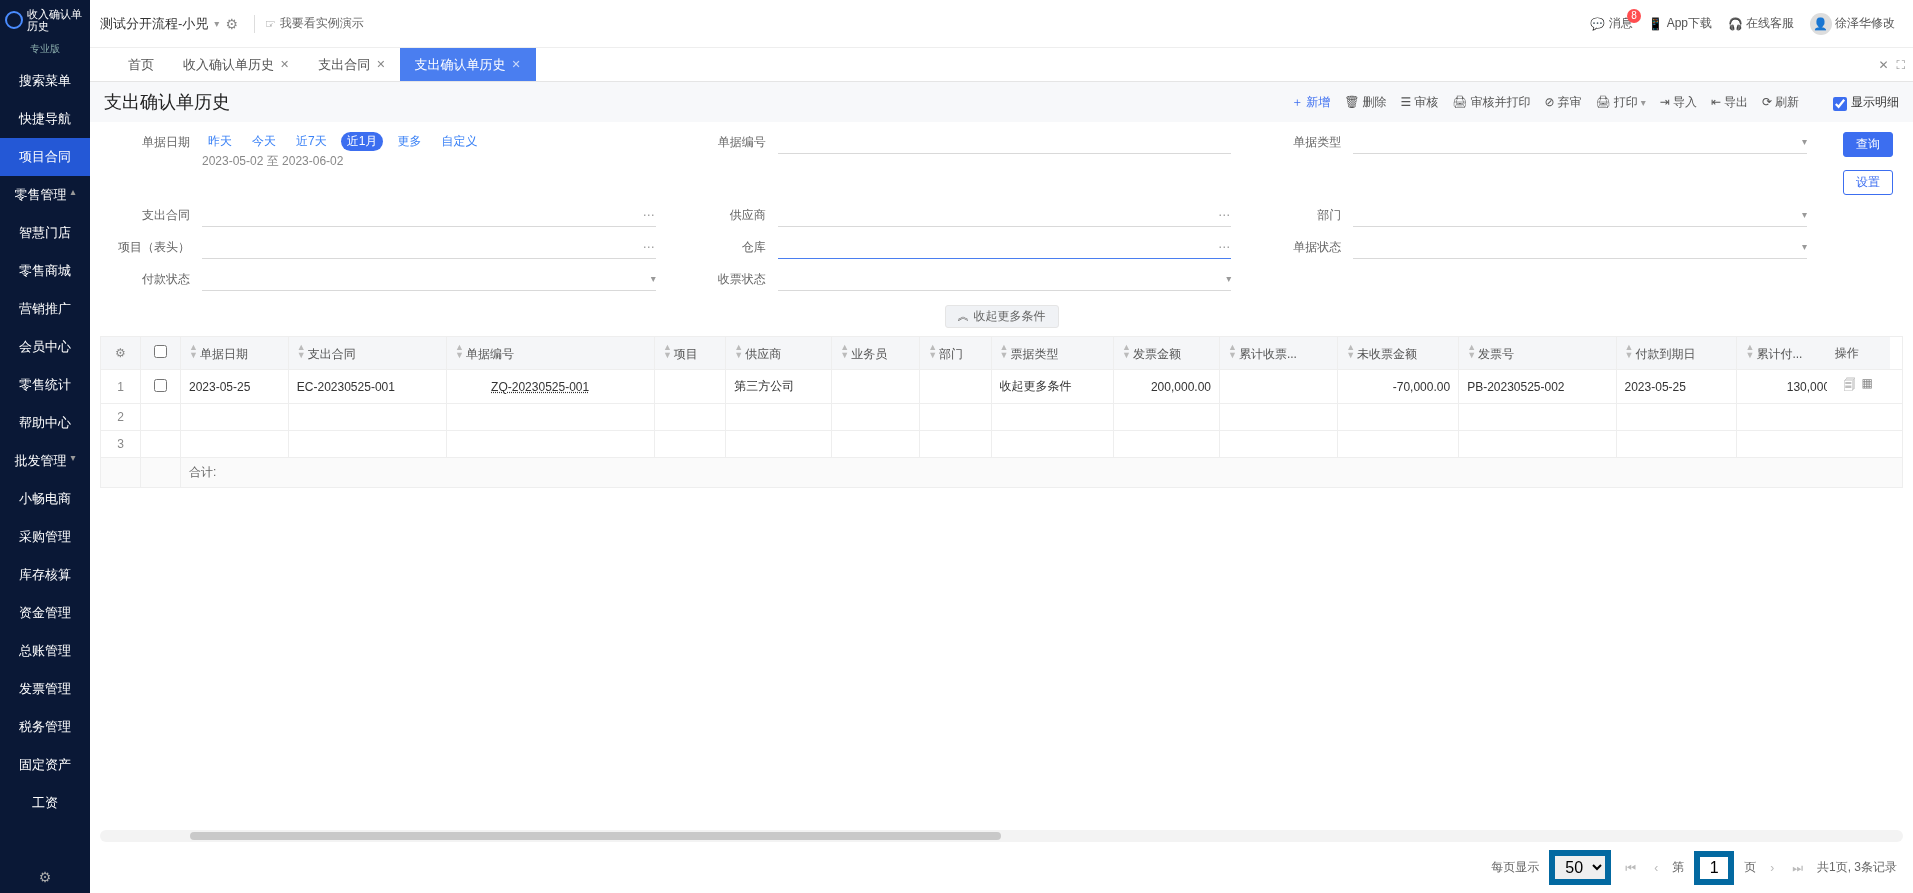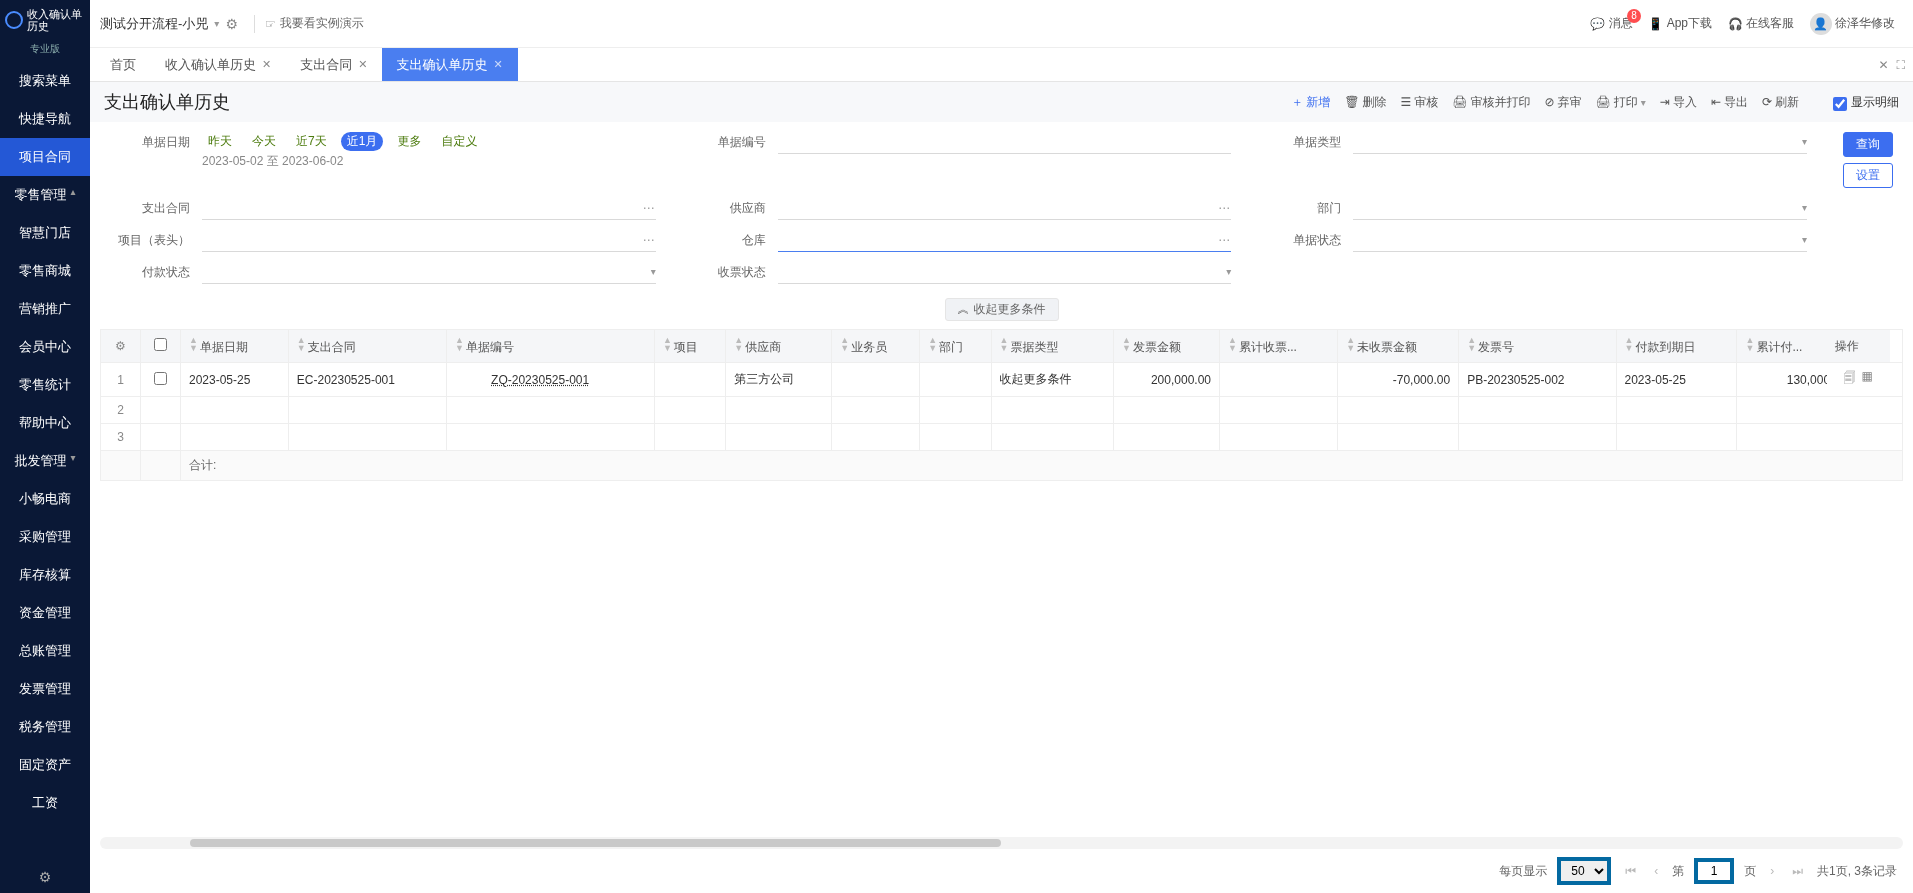--- a/index.html
+++ b/index.html
@@ -27,21 +27,21 @@
 .org-name { font-size: 13px; color: #333; margin-right: 6px; }
 .tb-icon { color: #888; margin: 0 6px; cursor: pointer; font-size:14px; }
 .tb-sep { width:1px; height:18px; background:#ddd; margin:0 10px; }
 .demo-link { color: #666; font-size: 12px; display:flex; align-items:center; gap:4px; }
 .tb-spacer { flex: 1; }
 .tb-item { display: flex; align-items: center; gap: 3px; color: #555; margin: 0 8px; cursor: pointer; position: relative; font-size:12px; }
 .badge { position: absolute; top: -6px; right: -8px; background: #ff4d4f; color: #fff; border-radius: 8px; font-size: 10px; padding: 0 4px; line-height: 14px; }
 .avatar { width: 22px; height: 22px; border-radius: 50%; background: #ddd; display:flex; align-items:center; justify-content:center; color:#999; }
 
 
-.tabsbar { height: 34px; display: flex; align-items: stretch; border-bottom: 1px solid #e5e5e5; background:#fff; padding-left:6px; }
+.tabsbar { height: 34px; display: flex; align-items: stretch; border-bottom: 1px solid #e5e5e5; background:#fff; padding-left:24px; }
 .tab { display: flex; align-items: center; padding: 0 14px; font-size: 13px; color: #555; cursor: pointer; border-right:1px solid transparent; gap:6px; }
 .tab.active { background: #4a7ef0; color: #fff; }
 .tab .close { font-size: 11px; color: inherit; opacity: 0.7; }
 .tabsbar-spacer { flex:1; }
 .tabs-right { display:flex; align-items:center; padding:0 8px; gap:8px; color:#888; }
 .tabs-right span { cursor:pointer; }
 
 
 .page-head { display: flex; align-items: center; padding: 8px 14px; background: #f7f8fa; }
 .page-title { font-size: 18px; font-weight: 500; color: #222; }
@@ -52,26 +52,26 @@
 .tb-chk input { accent-color: #3c6ef0; width:14px; height:14px; }
 
 
 .filter-panel { background: #fff; padding: 10px 20px 0 20px; }
 .filter-row { display: flex; align-items: flex-start; margin-bottom: 10px; }
 .filter-group { display: flex; align-items: flex-start; flex: 1; min-width:0; }
 .filter-label { width: 80px; text-align: right; color: #666; font-size: 12px; padding-top: 2px; flex-shrink:0; }
 .filter-field { flex: 1; margin: 0 30px 0 12px; border-bottom: 1px solid #d9d9d9; min-height: 22px; display: flex; align-items: center; justify-content: space-between; color:#333; font-size:12px; padding-bottom:2px; }
 .filter-field.accent { border-bottom-color: #4a7ef0; }
 .date-chips { display:flex; gap:8px; align-items:center; flex-wrap:wrap; }
-.chip { color:#4d7c0f; cursor:pointer; padding:1px 6px; border-radius:10px; font-size:12px; }
+.chip { color:#3b82f6; cursor:pointer; padding:1px 6px; border-radius:10px; font-size:12px; }
 .chip.active { background:#3c6ef0; color:#fff; }
 .date-range { color:#888; font-size:12px; margin-top:2px; }
 .cv { font-size:10px; color:#999; }
 .dots { color:#999; letter-spacing:1px; }
-.side-btns { display:flex; flex-direction:column; gap:6px; margin-left:6px; }
+.side-btns { display:flex; flex-direction:column; gap:13px; margin-left:6px; }
 .btn { border: 1px solid #3c6ef0; color: #3c6ef0; background:#fff; padding: 3px 12px; border-radius: 3px; cursor: pointer; font-size:12px; }
 .btn.primary { background:#3c6ef0; color:#fff; }
 .collapse-bar { text-align:center; padding: 4px 0 8px; }
 .collapse-btn { display:inline-flex; align-items:center; gap:4px; background:#f0f2f5; border:1px solid #e5e5e5; padding:2px 12px; border-radius:3px; color:#666; cursor:pointer; font-size:12px; }
 
 
 .table-wrap { flex:1; background:#fff; margin:0 10px; display:flex; flex-direction:column; min-height:0; }
 .table-scroll { overflow:auto; flex:1; }
 table { border-collapse: collapse; width: max-content; min-width:100%; }
 th, td { border: 1px solid #eee; padding: 6px 8px; font-size: 12px; text-align: left; white-space: nowrap; background:#fff; }
@@ -84,21 +84,21 @@
 .linklike { color:#333; text-decoration: underline dotted; margin-left: 36px; }
 .op-col { position:sticky; right:13px; background:#fff; box-shadow: -2px 0 3px rgba(0,0,0,0.05); }
 th.op-col { background:#f5f6f8; }
 .op-icons { display:flex; gap:6px; color:#888; justify-content:center; }
 
 
 .sum-row td { background:#fafafa; color:#666; }
 .hscroll { height:12px; background:#f3f3f3; margin:2px 10px 0; border-radius:6px; position:relative; }
 .hscroll-thumb { position:absolute; left:90px; top:2px; height:8px; width:45%; background:#c9c9c9; border-radius:4px; }
 .pager { display:flex; align-items:center; justify-content:flex-end; gap:10px; padding:8px 16px; color:#666; font-size:12px; background:#fff; }
-.pager select, .pager input { border:4px solid #0369a1; padding:2px 6px; font-size:12px; }
+.pager select, .pager input { border:6px solid #0369a1; padding:2px 6px; font-size:16px; }
 .pager input { width:40px; text-align:center; }
 .pager .pbtn { color:#bbb; cursor:pointer; padding:0 4px; }
 
 ::-webkit-scrollbar { height:10px; width:10px; }
 ::-webkit-scrollbar-thumb { background:#ccc; border-radius:5px; }
 </style>
 </head>
 <body>
 
 <div class="app">

